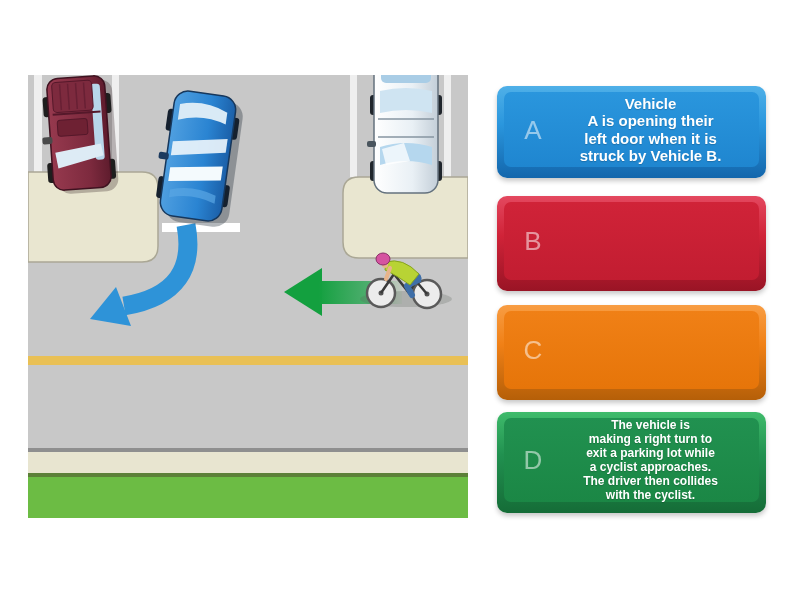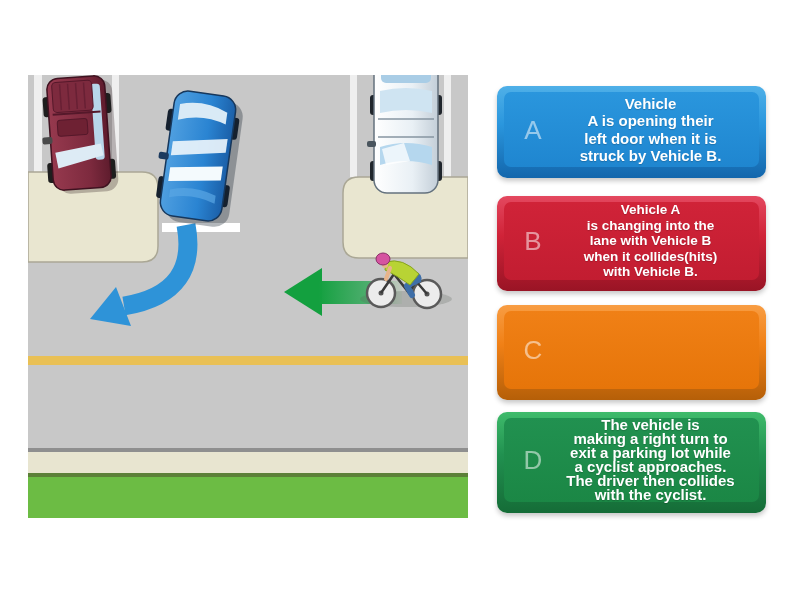--- a/index.html
+++ b/index.html
@@ -32,21 +32,21 @@
     text-align:center;white-space:pre-line;
     text-shadow:0 1px 1px rgba(0,0,0,0.18);
   }
   .card-a{top:86px;height:92px;}
   .card-a .option-text{font-size:15px;line-height:17.5px;}
   .card-b{top:196px;height:95px;}
   .card-b .option-text{font-size:13.5px;line-height:15.5px;}
   .card-c{top:305px;height:95px;}
   .card-c .option-text{font-size:15px;line-height:17.5px;}
   .card-d{top:412px;height:101px;}
-  .card-d .option-text{font-size:15px;line-height:14px;}
+  .card-d .option-text{font-size:12px;line-height:14px;}
 </style>
 </head>
 <body>
 
 <div class="stage">
 
   <div class="scene">
     <svg viewBox="0 0 440 443" width="440" height="443">
       <defs>
         <linearGradient id="gGreenFade" x1="0" y1="0" x2="1" y2="0">
@@ -169,25 +169,20 @@
       <div class="option-text">Vehicle
 A is opening their
 left door when it is
 struck by Vehicle B.</div>
     </div>
   </div>
 
   <div class="option-card card-b" style="--light: #e4485f; --main: #d02338; --deep: #c21d31; --dark: #991425;">
     <div class="option-inner">
       <span class="option-letter">B</span>
-      <div class="option-text">Vehicle A
-is changing into the
-lane with Vehicle B
-when it collides(hits)
-with Vehicle B.</div>
     </div>
   </div>
 
   <div class="option-card card-c" style="--light: #f89d43; --main: #f08016; --deep: #e67509; --dark: #b55f08;">
     <div class="option-inner">
       <span class="option-letter">C</span>
     </div>
   </div>
 
   <div class="option-card card-d" style="--light: #3fbb6b; --main: #219150; --deep: #1b8745; --dark: #156c37;">

